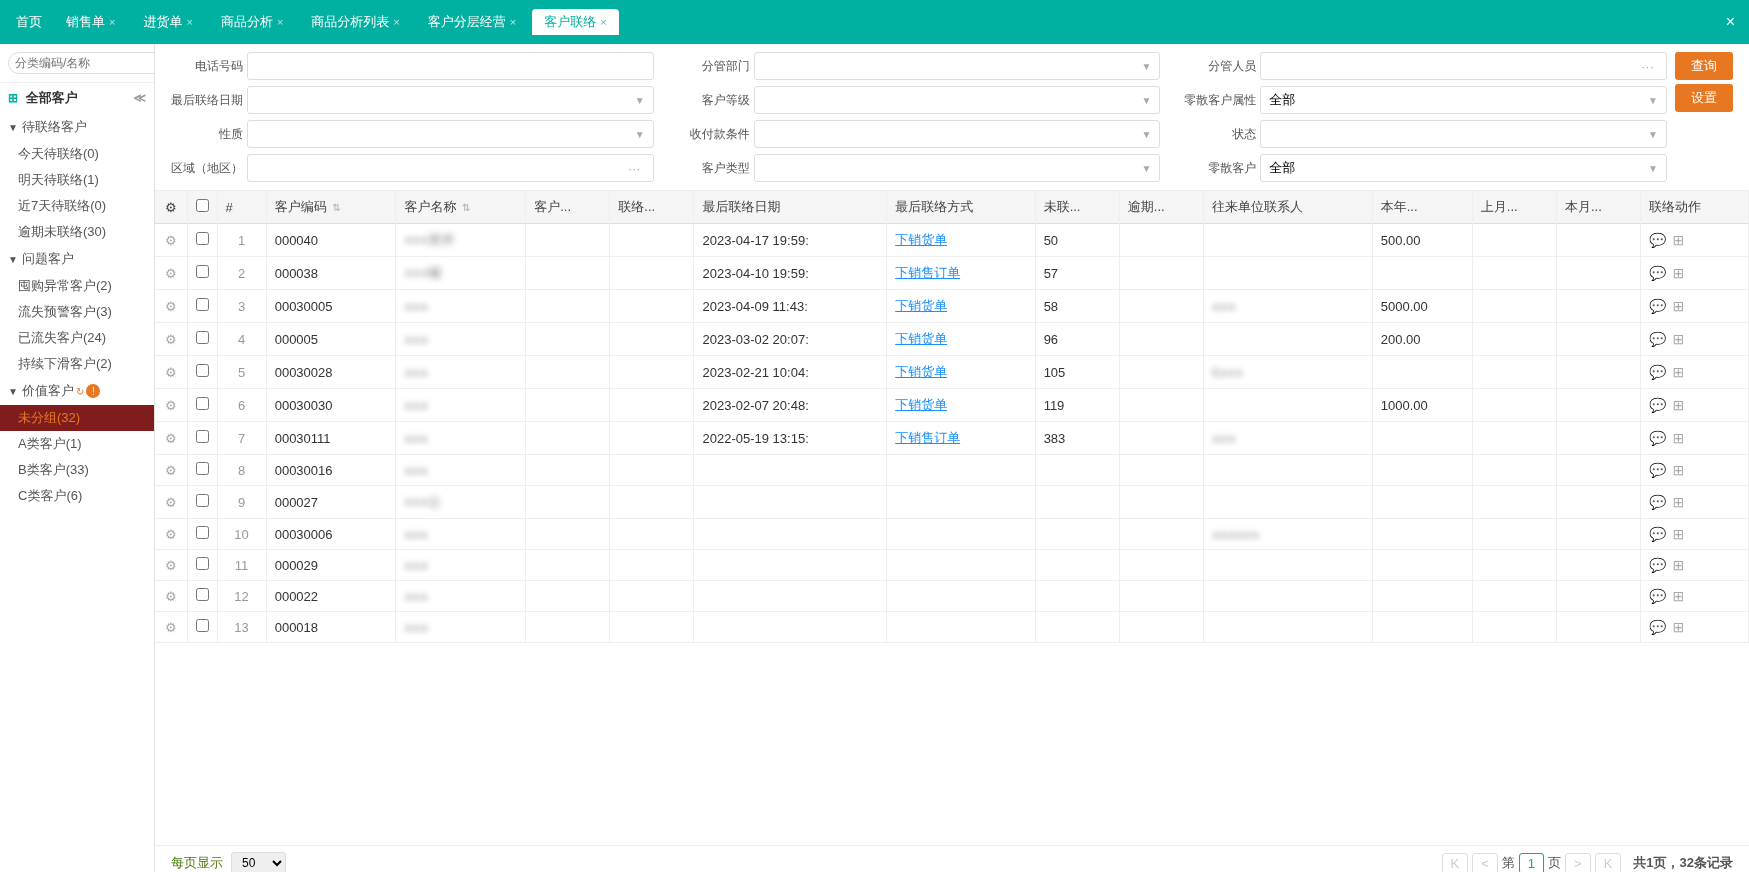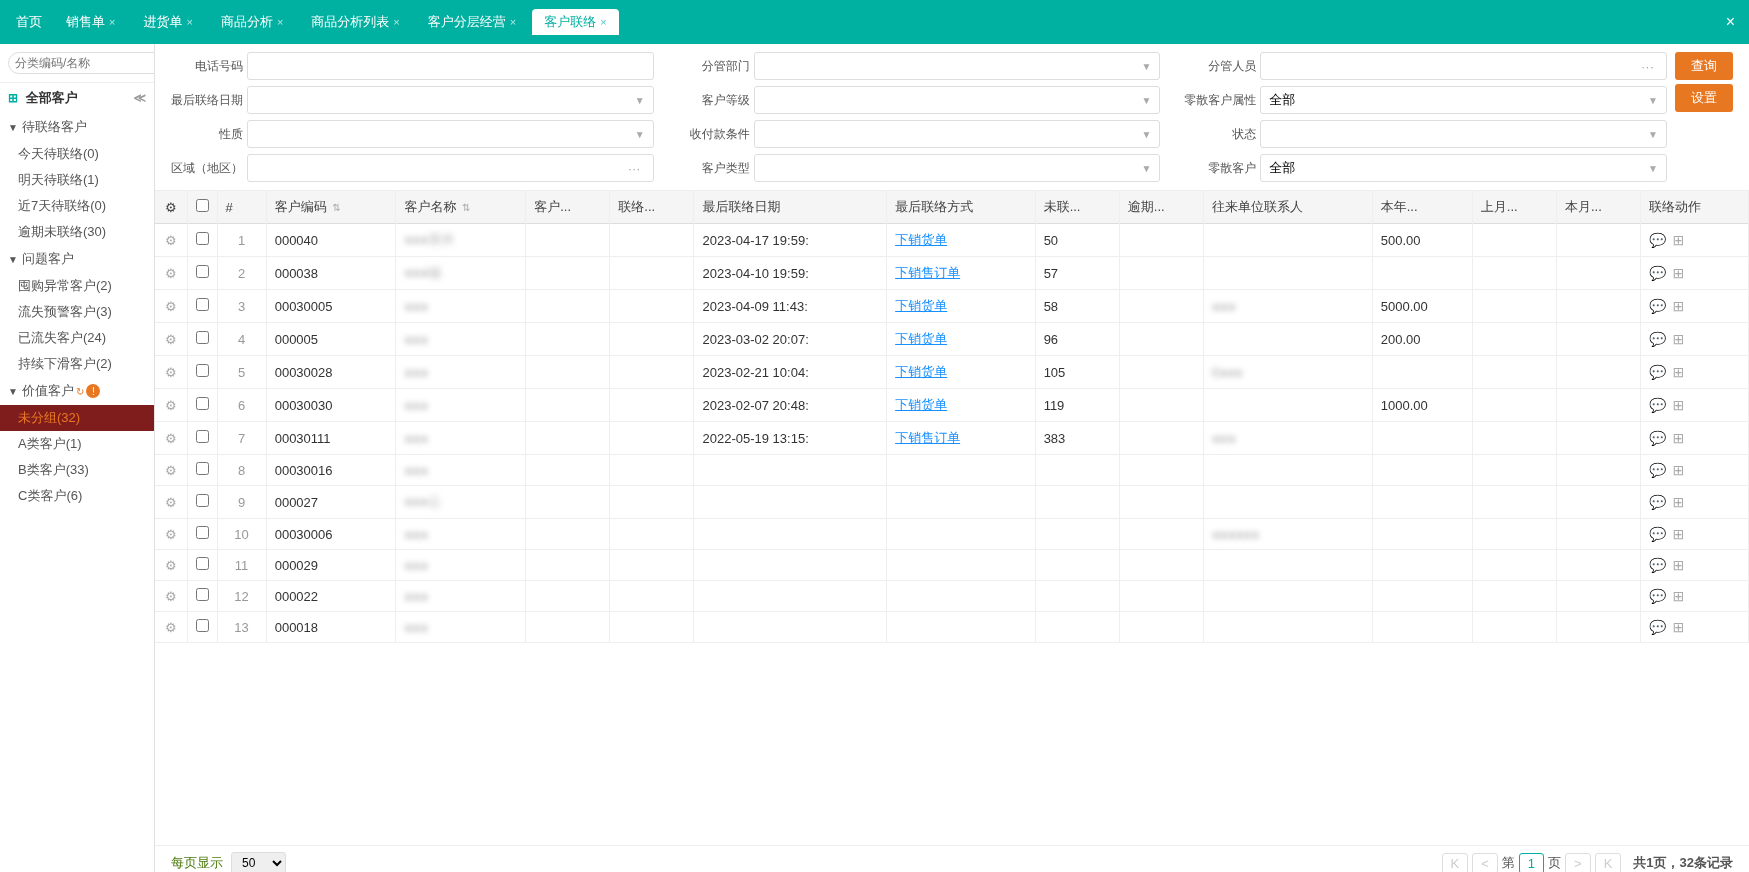--- a/index.html
+++ b/index.html
@@ -301,20 +301,21 @@
     .td-link { color: #1890ff; text-decoration: underline; cursor: pointer; }
     .row-num { color: #999; text-align: center; }
     .col-settings { width: 32px; text-align: center; }
     .col-check { width: 28px; text-align: center; }
     .col-actions { display: flex; gap: 6px; align-items: center; }
     .action-icon { color: #aaa; cursor: pointer; font-size: 14px; }
     .blurred {
       color: transparent;
       text-shadow: 0 0 6px #aaa;
       user-select: none;
+      font-weight: bold;
     }
     .sort-indicator { color: #aaa; font-size: 10px; margin-left: 2px; }
 
     
     .table-footer {
       background: #fff;
       border-top: 1px solid #eee;
       padding: 6px 16px;
       display: flex;
       align-items: center;

